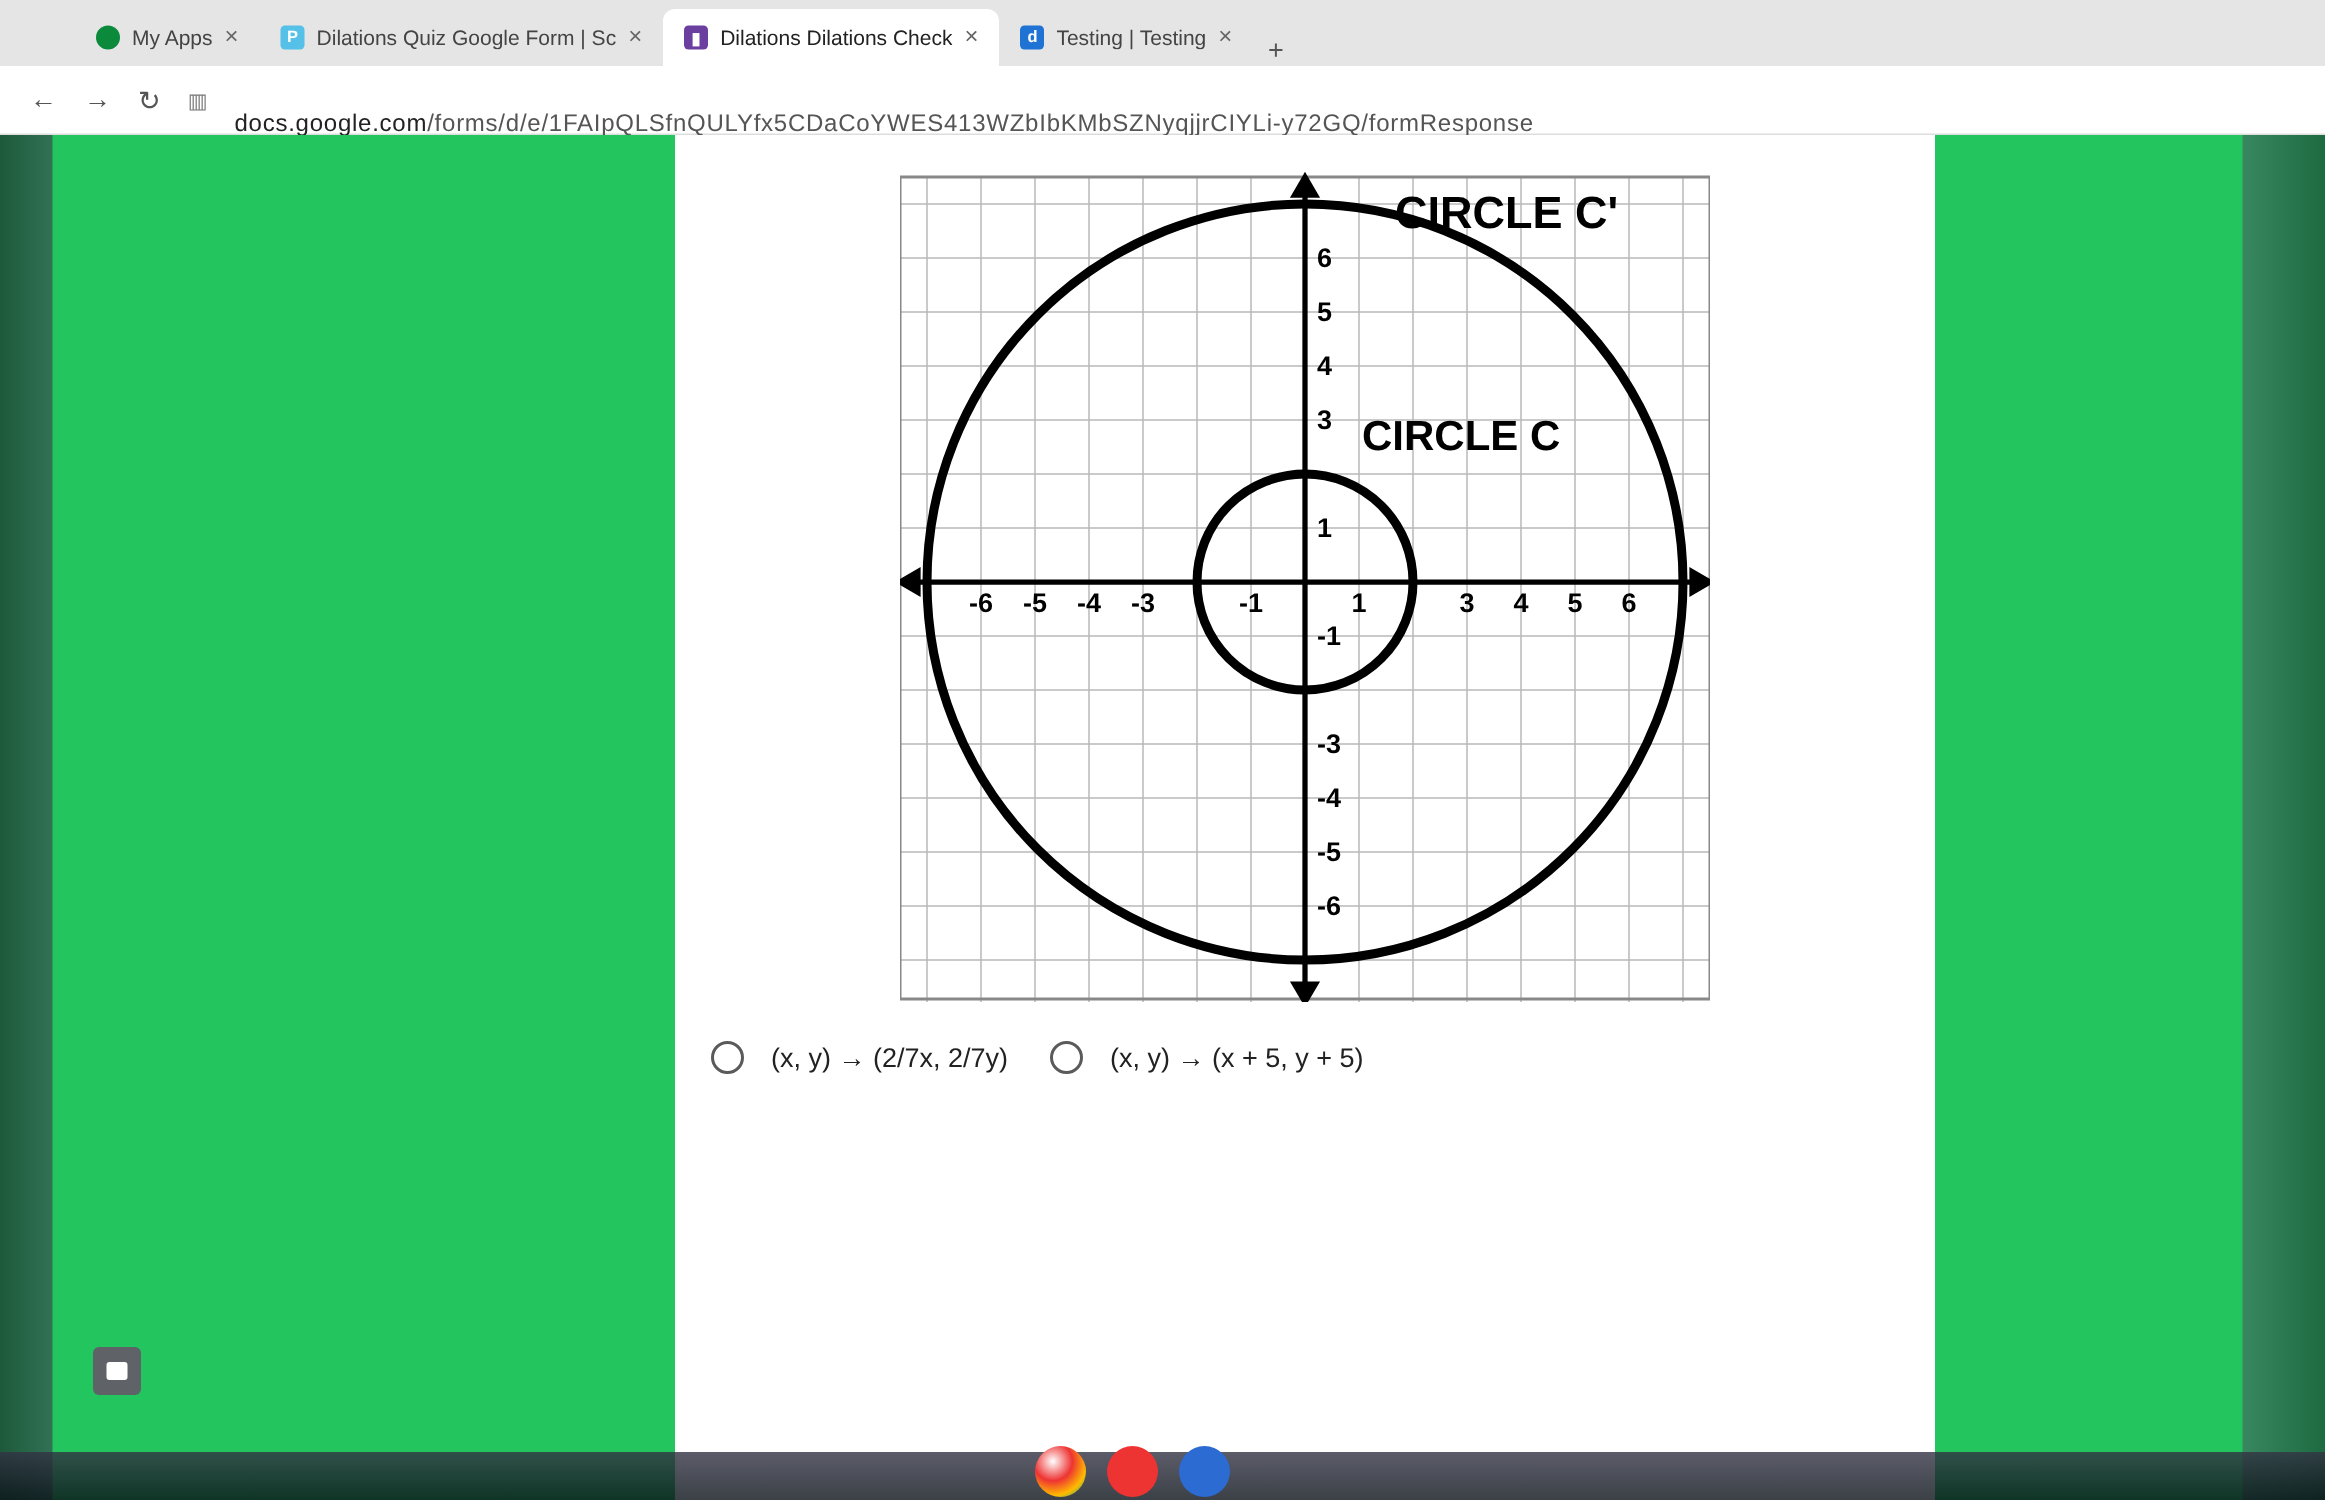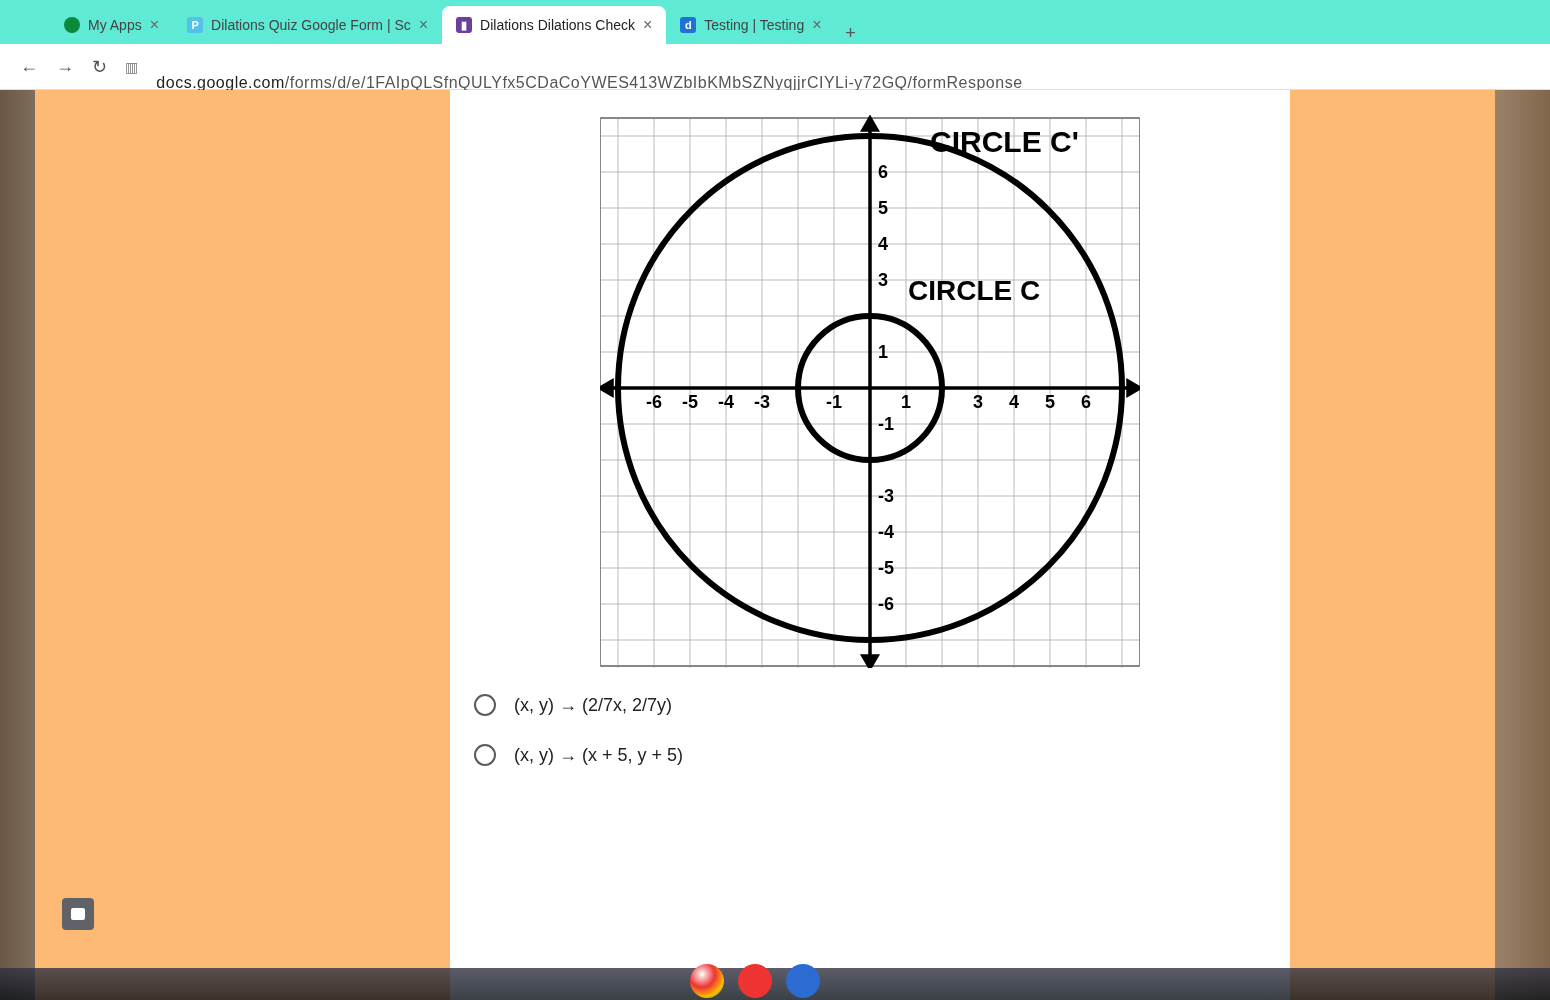--- a/index.html
+++ b/index.html
@@ -1,50 +1,50 @@
 <!DOCTYPE html>
 <html><head>
 <meta charset="utf-8">
 <style>
 * { margin:0; padding:0; box-sizing:border-box; font-family:Arial,Helvetica,sans-serif; }
 body { width:1550px; height:1000px; background:#b9c8d7; overflow:hidden; position:relative; }
 
 
-.tabstrip { height:44px; background:#5eead4; display:flex; align-items:flex-end; padding-left:50px; }
+.tabstrip { height:44px; background:#e5e5e5; display:flex; align-items:flex-end; padding-left:50px; }
 .tab { display:flex; align-items:center; gap:8px; height:38px; padding:0 14px; font-size:14px; color:#444; border-top-left-radius:8px; border-top-right-radius:8px; max-width:280px; white-space:nowrap; overflow:hidden; }
 .tab.active { background:#fff; color:#222; }
 .tab .label { flex:1; overflow:hidden; text-overflow:ellipsis; }
 .tab .close { font-size:16px; color:#666; }
 .favicon { width:16px; height:16px; display:inline-flex; align-items:center; justify-content:center; font-size:11px; color:#fff; border-radius:3px; font-weight:bold; }
 .fav-apps { background:#0a8a3a; border-radius:50%; }
 .fav-p { background:#55c0e8; }
 .fav-forms { background:#6b3fa0; }
 .fav-desmos { background:#1f73d4; }
 .newtab { width:30px; text-align:center; font-size:18px; color:#555; }
 
 
 .toolbar { height:46px; background:#fff; display:flex; align-items:center; gap:18px; padding:0 20px; font-size:16px; color:#555; border-bottom:1px solid #ddd; }
 .nav-icon { font-size:18px; color:#555; }
 .url { color:#555; font-size:16px; letter-spacing:.5px;margin-top:33px; }
 .url .host { color:#222; }
 .site-icon { font-size:14px; color:#777; }
 
 
-.viewport { position:absolute; top:90px; left:0; right:0; bottom:0; background:#fdba74;padding-left:13px; }
+.viewport { position:absolute; top:90px; left:0; right:0; bottom:0; background:#22c55e;padding-left:13px; }
 .left-wash { position:absolute; top:0; left:0; width:35px; height:100%; background:linear-gradient(90deg,#1a2028,#3a4450); opacity:.65; }
 .right-wash { position:absolute; top:0; right:0; width:55px; height:100%; background:linear-gradient(90deg,#4a5560,#1a2028); opacity:.55; }
 
 .form-card { position:absolute; top:0; left:450px; width:840px; height:100%; background:#fff; padding:0; }
 
 
 .graph-wrap { display:flex; justify-content:center; padding-top:18px; }
 svg.graph { display:block; }
 
 
-.options { padding:26px 24px 0 24px; display:flex; flex-direction:column; gap:28px; }
+.options { padding:26px 24px 0 24px; display:flex; flex-direction:row; gap:28px; }
 .option { display:flex; align-items:center; gap:18px; font-size:18px; color:#222; }
 .radio { width:22px; height:22px; border:2px solid #5a5a5a; border-radius:50%; flex-shrink:0; }
 
 
 .feedback { position:absolute; left:62px; bottom:70px; width:32px; height:32px; background:#5f6368; border-radius:4px; display:flex; align-items:center; justify-content:center; }
 .feedback::before { content:""; width:14px; height:12px; background:#fff; border-radius:2px; }
 .feedback::after { content:""; position:absolute; bottom:-5px; left:8px; border:5px solid transparent; border-top-color:#5f6368; }
 
 .bottom-edge { position:absolute; left:0; right:0; bottom:0; height:32px; background:linear-gradient(0deg,#0a1118,#334); opacity:.8; }
 .dock-icons { position:absolute; bottom:2px; left:690px; display:flex; gap:14px; }

